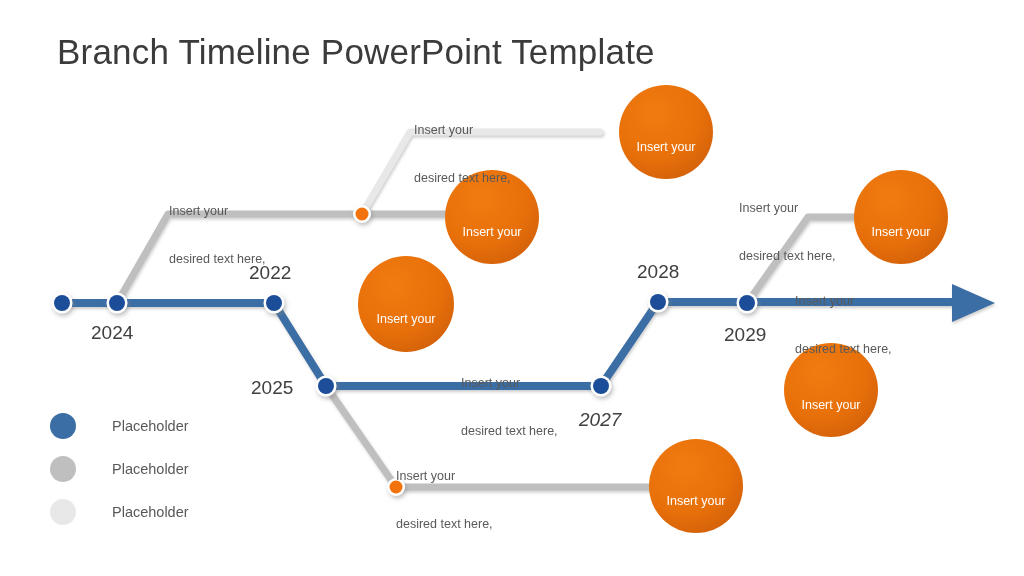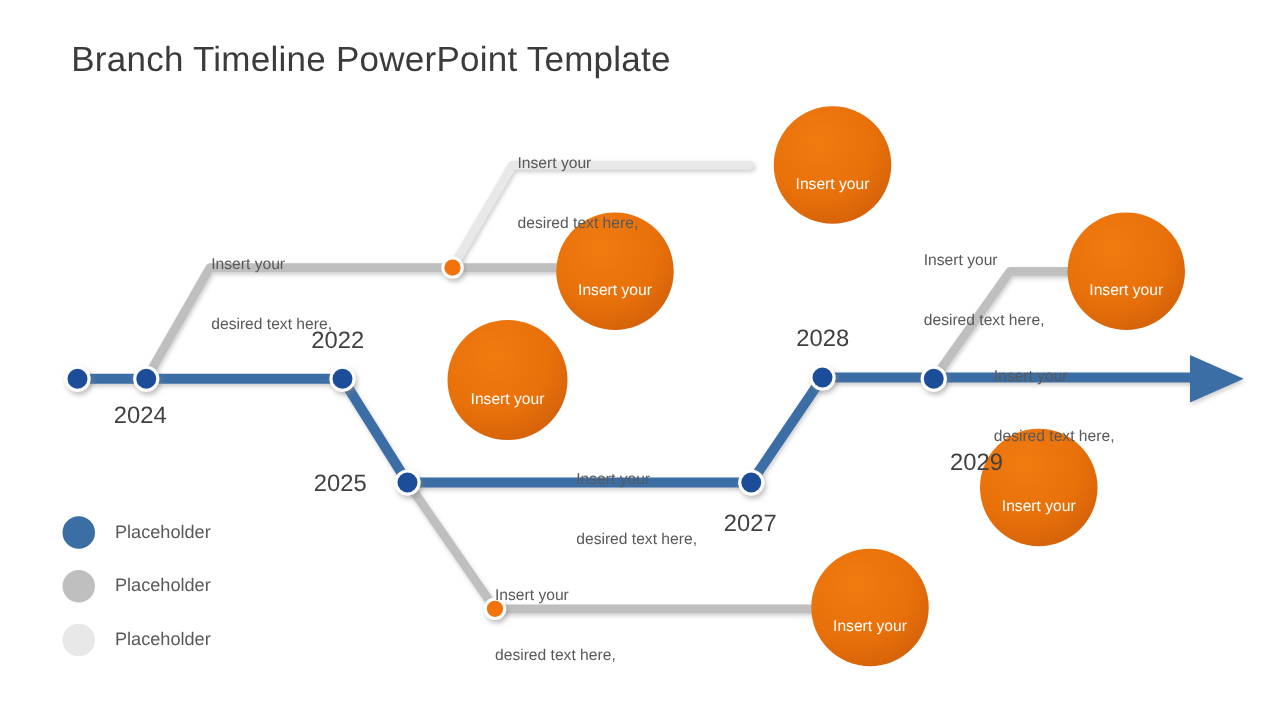--- a/index.html
+++ b/index.html
@@ -6,21 +6,21 @@
   body{
     width:1024px;height:576px;
     background:#ffffff;
     font-family:"Liberation Sans", sans-serif;
     overflow:hidden;
     position:relative;
   }
   #slide{position:relative;width:1024px;height:576px;}
   #title{
     position:absolute;left:57px;top:32px;
-    font-size:28px;font-weight:400;color:#3b3b3b;
+    font-size:35px;font-weight:400;color:#3b3b3b;
     letter-spacing:0.2px;white-space:nowrap;
   }
   svg#tl{position:absolute;left:0;top:0;width:1024px;height:576px;}
   .lbl{
     position:absolute;
     font-size:12.5px;line-height:16px;color:#595959;
     white-space:pre;
   }
   .yr{
     position:absolute;
@@ -28,21 +28,21 @@
   }
   .circtxt{
     position:absolute;
     color:#ffffff;font-size:12.5px;line-height:16px;
     text-align:center;white-space:pre;
     pointer-events:none;
   }
   .legend-item{position:absolute;display:flex;align-items:center;}
   .legend-dot{width:26px;height:26px;border-radius:50%;}
   .legend-txt{
-    margin-left:16px;font-size:14.5px;color:#595959;white-space:nowrap;
+    margin-left:36px;font-size:14.5px;color:#595959;white-space:nowrap;
   }
 </style>
 </head>
 <body>
 
 <div id="slide">
 
   <div id="title">Branch Timeline PowerPoint Template</div>
 
   <svg id="tl" viewBox="0 0 1024 576">
@@ -199,23 +199,23 @@
   </div>
   <div class="circtxt" style="left:649px;top:461px;width:94px;">
     <div>Insert your</div>
     <div>desired text</div>
     
   </div>
 
   <div class="yr" style="left:91px;top:322px;">2024</div>
   <div class="yr" style="left:249px;top:262px;">2022</div>
   <div class="yr" style="left:251px;top:377px;">2025</div>
-  <div class="yr" style="left:579px;top:409px;">2027</div>
+  <div class="yr" style="left:579px;top:409px;font-style:italic;">2027</div>
   <div class="yr" style="left:637px;top:261px;">2028</div>
-  <div class="yr" style="left:760px;top:324px;margin-top:36px;">2029</div>
+  <div class="yr" style="left:724px;top:324px;">2029</div>
 
   <div class="legend-item" style="left:50px;top:413px;">
     <span class="legend-dot" style="background:#3A6EA5;"></span>
     <span class="legend-txt">Placeholder</span>
   </div>
   <div class="legend-item" style="left:50px;top:456px;">
     <span class="legend-dot" style="background:#BFBFBF;"></span>
     <span class="legend-txt">Placeholder</span>
   </div>
   <div class="legend-item" style="left:50px;top:499px;">

